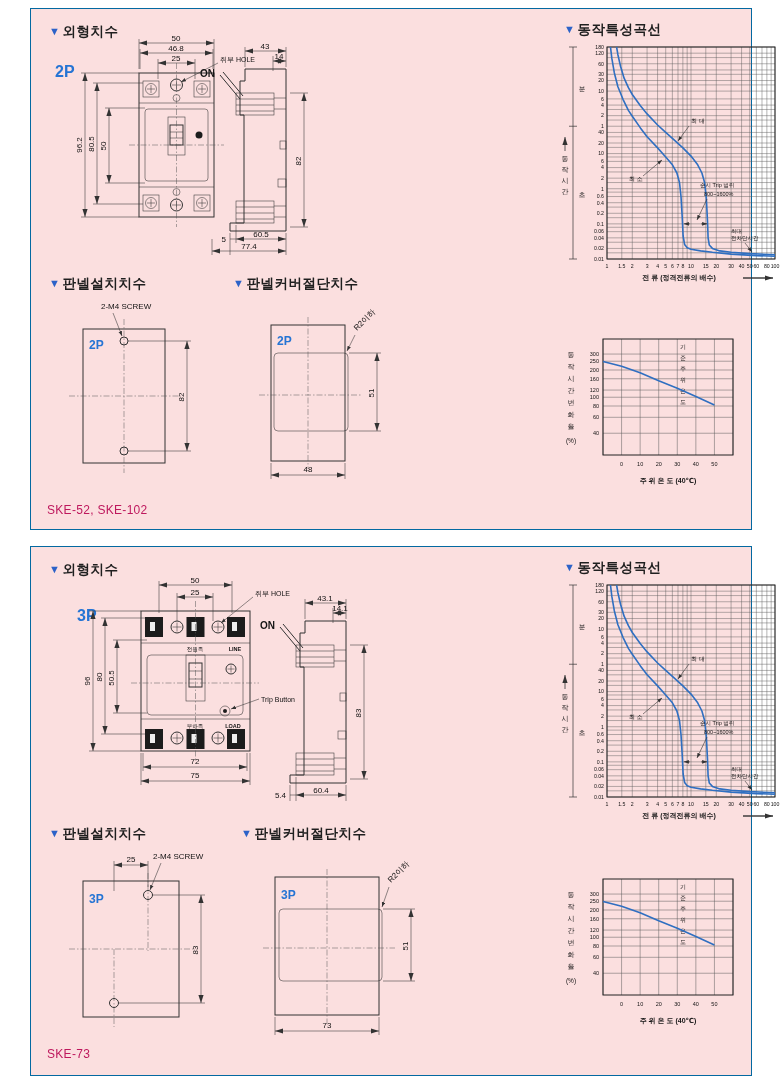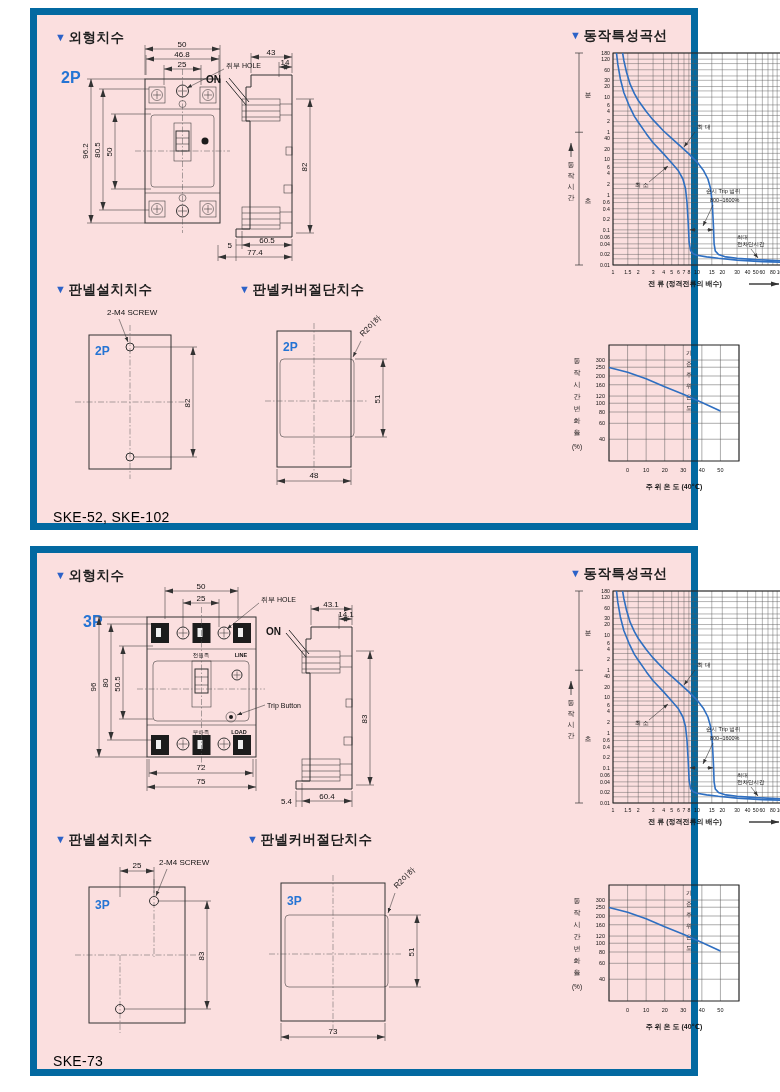--- a/index.html
+++ b/index.html
@@ -1,24 +1,24 @@
 <!DOCTYPE html>
 <html><head>
 <meta charset="utf-8">
 <style>
 html,body{margin:0;padding:0}
 body{width:780px;height:1092px;background:#ffffff;position:relative;
      font-family:"Liberation Sans","DejaVu Sans",sans-serif;}
-.panel{position:absolute;left:30px;width:668px;background:#fbdfdf;border:7px solid #0369a1;box-sizing:border-box;}
+.panel{position:absolute;left:30px;width:722px;background:#fbdfdf;border:1px solid #0369a1;box-sizing:border-box;}
 #panel1{top:8px;height:522px}
 #panel2{top:546px;height:530px}
 .sec-title{position:absolute;font-size:13.5px;font-weight:bold;color:#1f1f1f;letter-spacing:.5px;white-space:nowrap}
 .tri{color:#2c62c8;font-size:11px;margin-right:2px;vertical-align:1px}
 .pole{position:absolute;color:#2574d4;font-weight:bold;font-size:16px}
-.model{position:absolute;color:#000000;font-size:14px;letter-spacing:.3px}
+.model{position:absolute;color:#be185d;font-size:12px;letter-spacing:.3px}
 svg{position:absolute;overflow:visible}
 svg text{font-family:"Liberation Sans","DejaVu Sans",sans-serif;fill:#141414}
 .ol{fill:none;stroke:#333;stroke-width:1}
 .tn{fill:none;stroke:#333;stroke-width:.55}
 .cl{fill:none;stroke:#555;stroke-width:.5;stroke-dasharray:6 2 1.5 2}
 .dt{font-size:8px;fill:#111}
 .lb{font-size:7px;fill:#111}
 .term{fill:#1c1c1c;stroke:none}
 .pol{font-size:12px;font-weight:bold;fill:#2574d4}
 </style>

